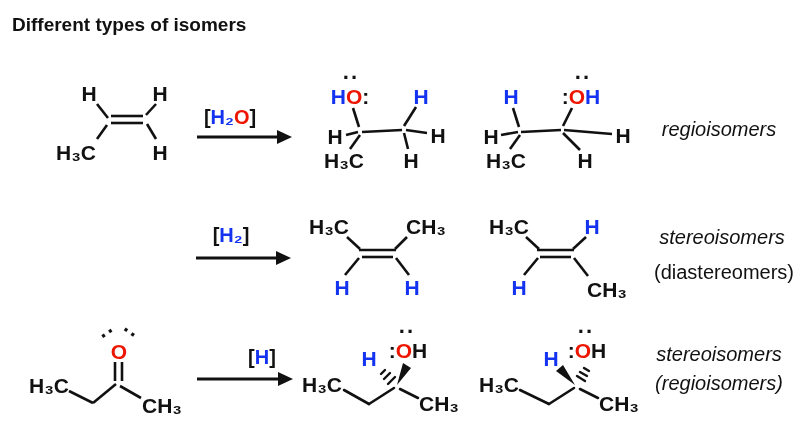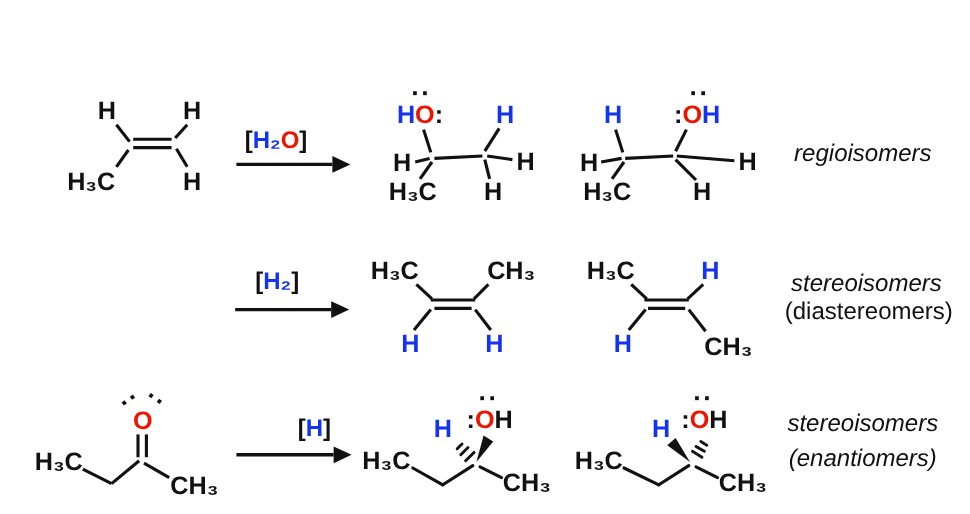--- a/index.html
+++ b/index.html
@@ -113,20 +113,21 @@
       <line x1="520" y1="390" x2="549" y2="404"></line>
       <line x1="549" y1="404" x2="574" y2="388"></line>
       <polygon points="575,385 563,365 556,371" stroke="none"></polygon>
       <line x1="577" y1="376" x2="585" y2="381" stroke-width="2.4"></line>
       <line x1="580" y1="372" x2="587" y2="376" stroke-width="2.4"></line>
       <line x1="584" y1="368" x2="589" y2="371" stroke-width="2.4"></line>
       <line x1="580" y1="389" x2="598" y2="398"></line>
     </g>
   </svg>
 
+  <div class="ttl">Different types of isomers</div>
 
   <span class="atom" style="left:89px;top:93px">H</span>
   <span class="atom" style="left:160px;top:93px">H</span>
   <span class="atom" style="left:76px;top:152px">H₃C</span>
   <span class="atom" style="left:160px;top:152px">H</span>
 
   <span class="grp reag" style="left:230px;top:117px">
     <span>[</span>
     <span class="blue">H₂</span>
     <span class="red">O</span>
@@ -170,21 +171,21 @@
   <span class="atom" style="left:426px;top:226px">CH₃</span>
   <span class="atom blue" style="left:342px;top:287px">H</span>
   <span class="atom blue" style="left:412px;top:287px">H</span>
 
   <span class="atom" style="left:509px;top:226px">H₃C</span>
   <span class="atom blue" style="left:592px;top:226px">H</span>
   <span class="atom blue" style="left:519px;top:287px">H</span>
   <span class="atom" style="left:607px;top:289px">CH₃</span>
 
   <span class="rlabel it" style="left:722px;top:237px">stereoisomers</span>
-  <span class="rlabel" style="left:724px;top:260px">(diastereomers)</span>
+  <span class="rlabel" style="left:724px;top:272px">(diastereomers)</span>
 
   <span class="atom lp" style="left:108px;top:333px;transform:translate(-50%,-50%) rotate(-35deg)">··</span>
   <span class="atom lp" style="left:130px;top:333px;transform:translate(-50%,-50%) rotate(35deg)">··</span>
   <span class="atom red" style="left:119px;top:351px">O</span>
   <span class="atom" style="left:49px;top:385px">H₃C</span>
   <span class="atom" style="left:162px;top:405px">CH₃</span>
 
   <span class="grp reag" style="left:262px;top:357px">
     <span>[</span>
     <span class="blue">H</span>
@@ -205,15 +206,15 @@
   <span class="grp" style="left:587px;top:350px">
     <span>:</span>
     <span class="red">O</span>
     <span>H</span>
   </span>
   <span class="atom blue" style="left:551px;top:358px">H</span>
   <span class="atom" style="left:499px;top:384px">H₃C</span>
   <span class="atom" style="left:619px;top:403px">CH₃</span>
 
   <span class="rlabel it" style="left:719px;top:354px">stereoisomers</span>
-  <span class="rlabel it" style="left:719px;top:383px">(enantiomers)</span>
+  <span class="rlabel it" style="left:719px;top:383px">(regioisomers)</span>
 
 </div>
 
 </body></html>

